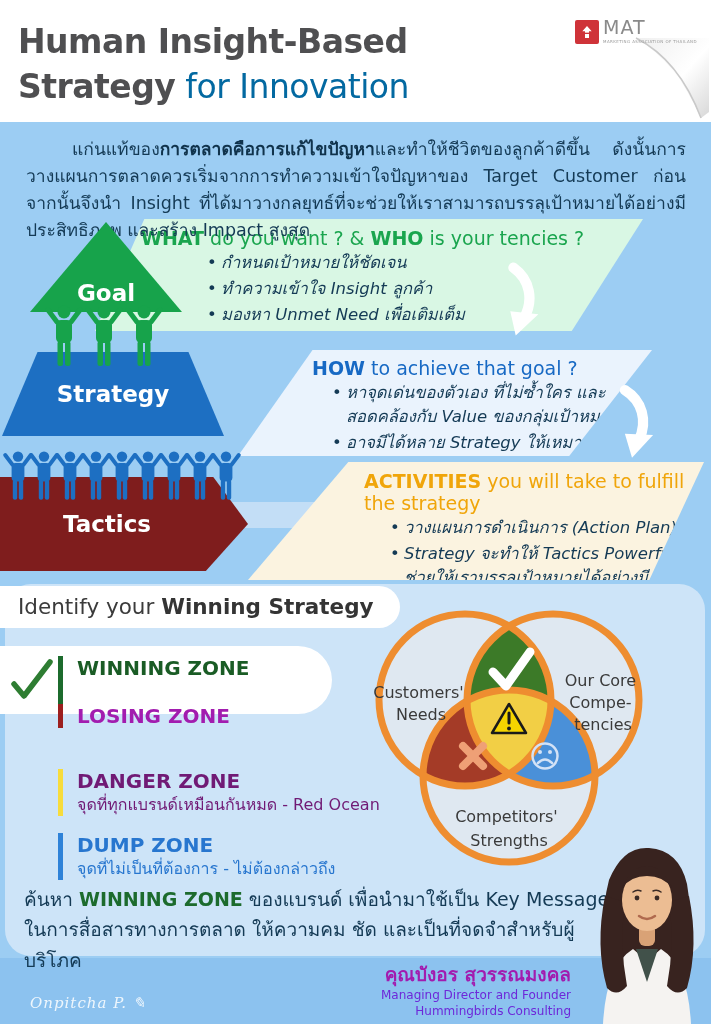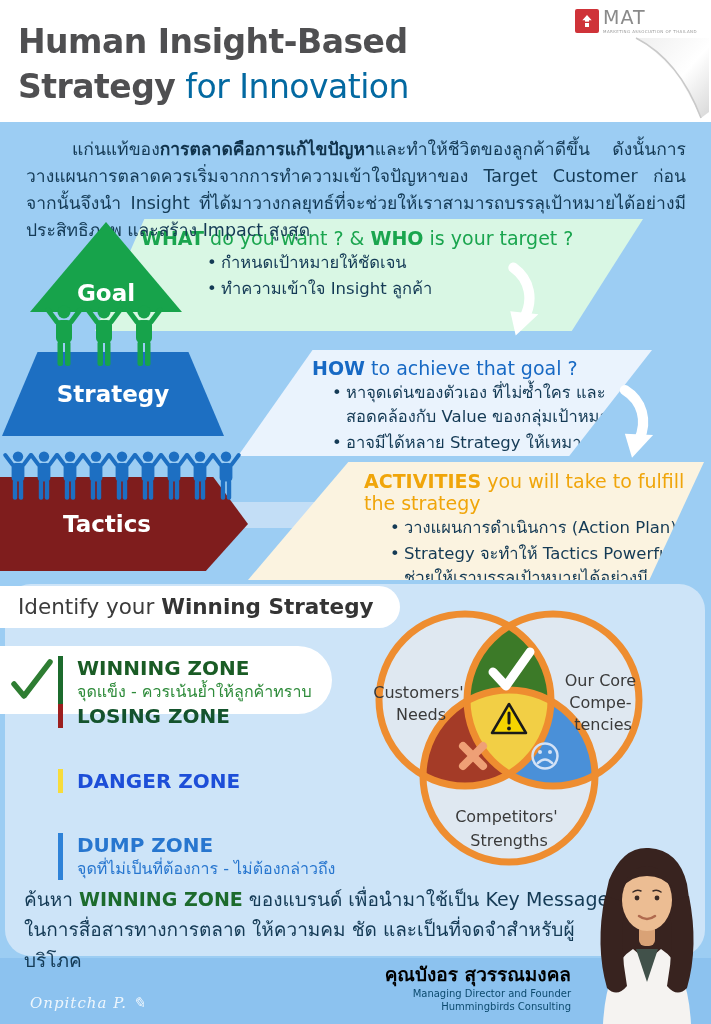--- a/index.html
+++ b/index.html
@@ -5,21 +5,21 @@
   * { margin:0; padding:0; box-sizing:border-box; }
   body { font-family:"DejaVu Sans", sans-serif; }
   .page { position:relative; width:711px; height:1024px; background:#9ccdf3; overflow:hidden; }
 
   
   .header { position:absolute; left:0; top:0; width:711px; height:122px; background:#ffffff; z-index:5; }
   .title { position:absolute; left:18px; top:20px; color:#4f4f51; line-height:1.35; font-size:33px; letter-spacing:-0.5px; }
   .title .t1 { font-weight:bold; }
   .title .t2b { font-weight:bold; }
   .title .t2l { font-weight:normal; color:#0369a1; }
-  .mat-logo { position:absolute; right:14px; top:8px; display:flex; align-items:center; gap:4px; z-index:7; }
+  .mat-logo { position:absolute; right:14px; top:18px; display:flex; align-items:flex-end; gap:4px; z-index:7; }
   .mat-box { width:24px; height:24px; background:#cf3339; border-radius:2px; display:flex; align-items:center; justify-content:center; }
   .mat-text { color:#8a8a8a; font-size:19px; font-weight:500; letter-spacing:1px; line-height:1; }
   .mat-tag { font-size:4px; color:#9a9a9a; letter-spacing:0.4px; margin-top:2px; }
   .curl { position:absolute; right:0; top:0; width:130px; height:120px; z-index:6; }
 
   
   .intro { position:absolute; left:26px; top:136px; width:660px; font-size:17.5px; color:#143a55; line-height:1.55; text-align:justify; text-indent:46px; z-index:2; }
   .intro b { color:#10334c; }
 
   
@@ -32,21 +32,21 @@
     clip-path:polygon(22% 0, 100% 0, 88% 100%, 0 100%); }
   .panel-head { font-size:19px; font-weight:normal; }
   .goal-panel .panel-head { margin:8px 0 2px 46px; color:#1aa54e; }
   .strategy-panel .panel-head { margin:7px 0 2px 74px; color:#1769c4; }
   .tactics-panel .panel-head { margin:8px 0 2px 116px; color:#f0a50a; }
   .panel-head b { font-weight:bold; }
   .panel ul { list-style:none; font-size:16.5px; color:#143a55; line-height:1.45; }
   .goal-panel ul { margin-left:112px; }
   .strategy-panel ul { margin-left:94px; }
   .tactics-panel ul { margin-left:142px; }
-  .panel li { position:relative; padding-left:14px; white-space:pre-line; margin-top:2px; }
+  .panel li { position:relative; padding-left:14px; white-space:pre-line; margin-top:2px;font-style:italic; }
   .panel li::before { content:"•"; position:absolute; left:0; top:0; }
 
   
   .goal-triangle { position:absolute; left:30px; top:222px; width:152px; height:90px; background:#17a34b;
     clip-path:polygon(50% 0, 100% 100%, 0 100%); z-index:3; }
   .goal-triangle span { position:absolute; bottom:6px; width:100%; text-align:center; color:#fff; font-weight:bold; font-size:23px; }
   .strategy-trap { position:absolute; left:2px; top:352px; width:222px; height:84px; background:#1d6fc2;
     clip-path:polygon(16% 0, 84% 0, 100% 100%, 0 100%); z-index:3; }
   .strategy-trap span, .tactics-shape span { position:absolute; top:50%; left:0; width:100%; transform:translateY(-50%);
     text-align:center; color:#fff; font-weight:bold; font-size:23px; }
@@ -75,38 +75,38 @@
 
   .winning-pill { position:absolute; left:0; top:646px; width:332px; height:68px; background:#fff;
     border-radius:0 34px 34px 0; z-index:4; }
   .zone { position:absolute; z-index:4; padding-left:14px; border-left:5px solid; }
   .zone-title { font-size:20px; font-weight:bold; line-height:1.2; }
   .zone-desc { font-size:16px; line-height:1.45; }
   .zone-winning { position:absolute; left:58px; top:10px; height:48px; border-left:5px solid #1c6b2d; padding-left:14px; }
   .zone-winning .zone-title { color:#1a5c25; }
   .zone-winning .zone-desc { color:#2e8b3a; }
   .zone-losing  { left:58px; top:704px; border-color:#9c1f1f; }
-  .zone-losing .zone-title, .zone-losing .zone-desc { color:#14532d; }
+  .zone-losing .zone-title, .zone-losing .zone-desc { color:#a21caf; }
   .zone-danger  { left:58px; top:769px; border-color:#f7dc3c; }
-  .zone-danger .zone-title, .zone-danger .zone-desc { color:#1d4ed8; }
+  .zone-danger .zone-title, .zone-danger .zone-desc { color:#701a75; }
   .zone-dump    { left:58px; top:833px; border-color:#2e82d8; }
   .zone-dump .zone-title, .zone-dump .zone-desc { color:#2776cf; }
   .big-check { position:absolute; left:8px; top:10px; }
 
   .venn { position:absolute; left:352px; top:606px; z-index:3; }
   .venn text { font-size:16px; fill:#3a3a3a; }
 
   
   .conclusion { position:absolute; left:24px; top:884px; width:600px; font-size:19px; color:#143a55; line-height:1.6; z-index:4; }
   .conclusion b { color:#1c6b2d; font-weight:bold; }
 
   .footer { position:absolute; left:0; top:958px; width:711px; height:66px; background:#8cc2ef; z-index:2; }
   .credits { position:absolute; right:140px; top:962px; text-align:right; z-index:6; }
-  .credit-name { font-size:19px; font-weight:bold; color:#000000; line-height:1.3; }
-  .credit-role, .credit-company { font-size:10px; color:#0c4a6e; line-height:1.35; }
+  .credit-name { font-size:19px; font-weight:bold; color:#a21caf; line-height:1.3; }
+  .credit-role, .credit-company { font-size:12px; color:#6d28d9; line-height:1.35; }
   .signature { position:absolute; left:30px; top:994px; font-family:"DejaVu Serif", serif; font-style:italic;
     font-size:15px; color:rgba(255,255,255,0.85); z-index:6; letter-spacing:1px; }
 
   .photo { position:absolute; right:0; bottom:0; z-index:7; }
 </style>
 </head>
 <body>
 
 <div class="page">
 
@@ -149,24 +149,25 @@
         <div class="mat-tag">MARKETING ASSOCIATION OF THAILAND</div>
       </div>
     </div>
   </div>
 
   <p class="intro"><span>แก่นแท้ของ</span><b>การตลาดคือการแก้ไขปัญหา</b><span>และทำให้ชีวิตของลูกค้าดีขึ้น ดังนั้นการวางแผนการตลาดควรเริ่มจากการทำความเข้าใจปัญหาของ Target Customer ก่อน จากนั้นจึงนำ Insight ที่ได้มาวางกลยุทธ์ที่จะช่วยให้เราสามารถบรรลุเป้าหมายได้อย่างมีประสิทธิภาพ และสร้าง Impact สูงสุด</span></p>
 
   <div class="ground-strip"></div>
 
   <div class="panel goal-panel">
-    <div class="panel-head"><b>WHAT</b><span> do you want ? &amp; </span><b>WHO</b><span> is your target ?</span></div>
+    <div class="panel-head"><b>WHAT</b><span> do you want ? &amp; </span><b>WHO</b><span> is your tencies ?</span></div>
     <ul>
       <li>กำหนดเป้าหมายให้ชัดเจน</li>
       <li>ทำความเข้าใจ Insight ลูกค้า</li>
+      <li>มองหา Unmet Need เพื่อเติมเต็ม</li>
     </ul>
   </div>
   <div class="goal-triangle">
     <span>Goal</span>
   </div>
   <div class="people-row goal-people">
     <svg>
         <use href="#person"></use>
       </svg>
     <svg>
@@ -241,29 +242,29 @@
   <div class="big-panel"></div>
 
   <div class="identify-pill"><span>Identify your </span><b>Winning Strategy</b></div>
 
   <div class="winning-pill">
     <svg class="big-check" width="48" height="48" viewBox="0 0 48 48">
       <path d="M6 28 L16 40 L42 6" stroke="#2e7d32" stroke-width="5.5" fill="none" stroke-linecap="round" stroke-linejoin="round"></path>
     </svg>
     <div class="zone-winning">
       <div class="zone-title">WINNING ZONE</div>
-      <div class="zone-desc">จุดแข็ง - ควรเน้นย้ำให้ลูกค้าทราบ</div>
     </div>
   </div>
 
   <div class="zone zone-losing">
     <div class="zone-title">LOSING ZONE</div>
   </div>
   <div class="zone zone-danger">
     <div class="zone-title">DANGER ZONE</div>
+    <div class="zone-desc">จุดที่ทุกแบรนด์เหมือนกันหมด - Red Ocean</div>
   </div>
   <div class="zone zone-dump">
     <div class="zone-title">DUMP ZONE</div>
     <div class="zone-desc">จุดที่ไม่เป็นที่ต้องการ - ไม่ต้องกล่าวถึง</div>
   </div>
 
   <svg class="venn" width="322" height="276" viewBox="0 0 320 276">
     <defs>
       <clipPath id="clipA">
           <circle cx="112" cy="94" r="86"></circle>

